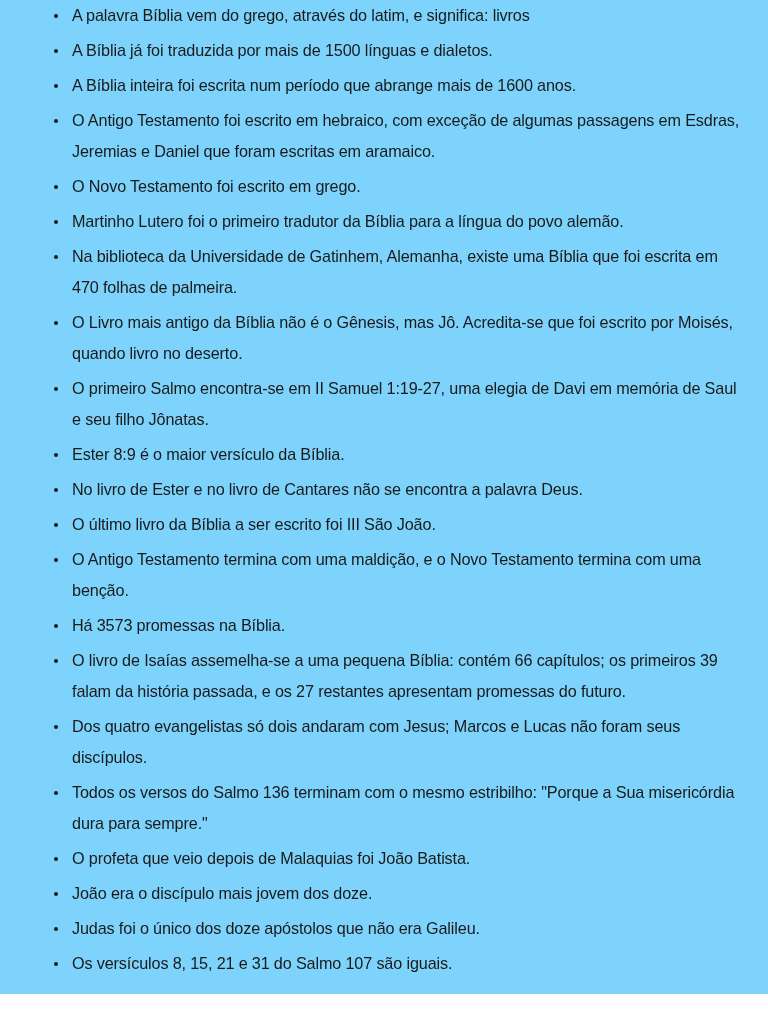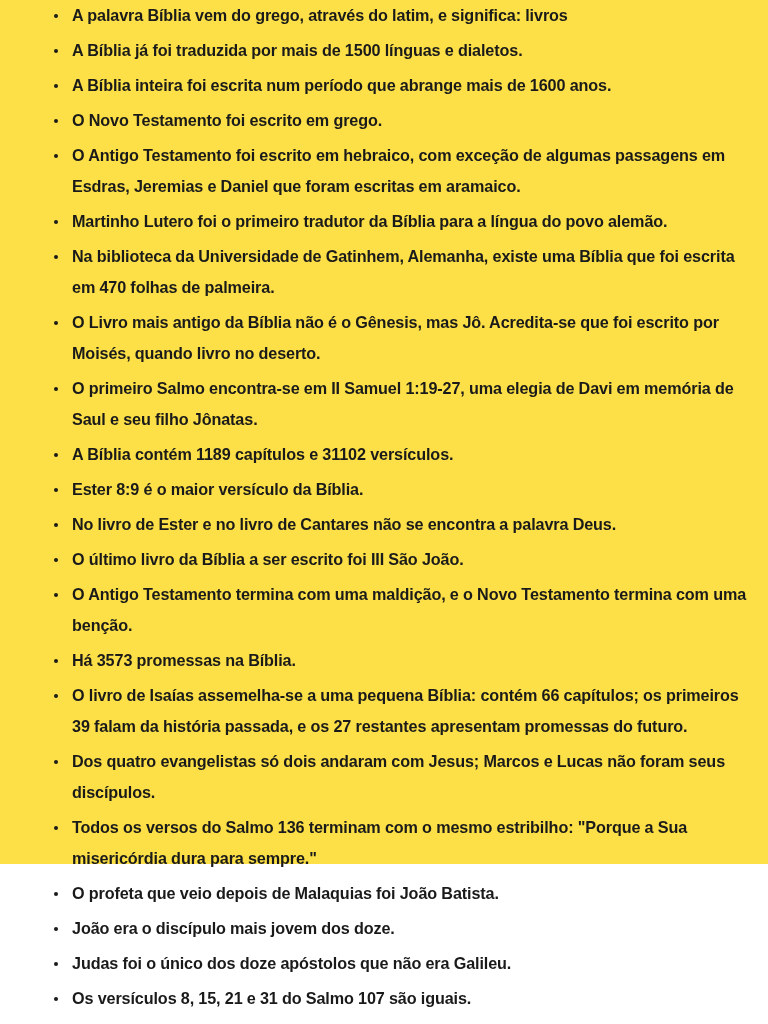--- a/index.html
+++ b/index.html
@@ -12,26 +12,25 @@
     width: 768px;
     height: 1024px;
     overflow: hidden;
     font-family: "Liberation Sans", "DejaVu Sans", sans-serif;
     color: #1a1a1a;
     -webkit-font-smoothing: antialiased;
   }
 
   .page {
     width: 768px;
-    height: 864px;
+    height: 994px;
     box-sizing: border-box;
     padding: 0;
-    background: #fde047;
+    background: #7dd3fc;
     position: relative;
-    font-weight: bold;
   }
 
   .fact-list {
     list-style: none;
     margin: 0;
     padding: 0;
     position: absolute;
     left: 0;
     top: 0;
     width: 768px;
@@ -81,45 +80,41 @@
       <li class="fact-item">
         <span class="fact-bullet"></span>
         <span class="fact-text">A Bíblia já foi traduzida por mais de 1500 línguas e dialetos.</span>
       </li>
       <li class="fact-item">
         <span class="fact-bullet"></span>
         <span class="fact-text">A Bíblia inteira foi escrita num período que abrange mais de 1600 anos.</span>
       </li>
       <li class="fact-item">
         <span class="fact-bullet"></span>
-        <span class="fact-text">O Novo Testamento foi escrito em grego.</span>
+        <span class="fact-text">O Antigo Testamento foi escrito em hebraico, com exceção de algumas passagens em Esdras, Jeremias e Daniel que foram escritas em aramaico.</span>
       </li>
       <li class="fact-item">
         <span class="fact-bullet"></span>
-        <span class="fact-text">O Antigo Testamento foi escrito em hebraico, com exceção de algumas passagens em Esdras, Jeremias e Daniel que foram escritas em aramaico.</span>
+        <span class="fact-text">O Novo Testamento foi escrito em grego.</span>
       </li>
       <li class="fact-item">
         <span class="fact-bullet"></span>
         <span class="fact-text">Martinho Lutero foi o primeiro tradutor da Bíblia para a língua do povo alemão.</span>
       </li>
       <li class="fact-item">
         <span class="fact-bullet"></span>
         <span class="fact-text">Na biblioteca da Universidade de Gatinhem, Alemanha, existe uma Bíblia que foi escrita em 470 folhas de palmeira.</span>
       </li>
       <li class="fact-item">
         <span class="fact-bullet"></span>
         <span class="fact-text">O Livro mais antigo da Bíblia não é o Gênesis, mas Jô. Acredita-se que foi escrito por Moisés, quando livro no deserto.</span>
       </li>
       <li class="fact-item">
         <span class="fact-bullet"></span>
         <span class="fact-text">O primeiro Salmo encontra-se em II Samuel 1:19-27, uma elegia de Davi em memória de Saul e seu filho Jônatas.</span>
-      </li>
-      <li class="fact-item">
-        <span class="fact-bullet"></span>
-        <span class="fact-text">A Bíblia contém 1189 capítulos e 31102 versículos.</span>
       </li>
       <li class="fact-item">
         <span class="fact-bullet"></span>
         <span class="fact-text">Ester 8:9 é o maior versículo da Bíblia.</span>
       </li>
       <li class="fact-item">
         <span class="fact-bullet"></span>
         <span class="fact-text">No livro de Ester e no livro de Cantares não se encontra a palavra Deus.</span>
       </li>
       <li class="fact-item">

